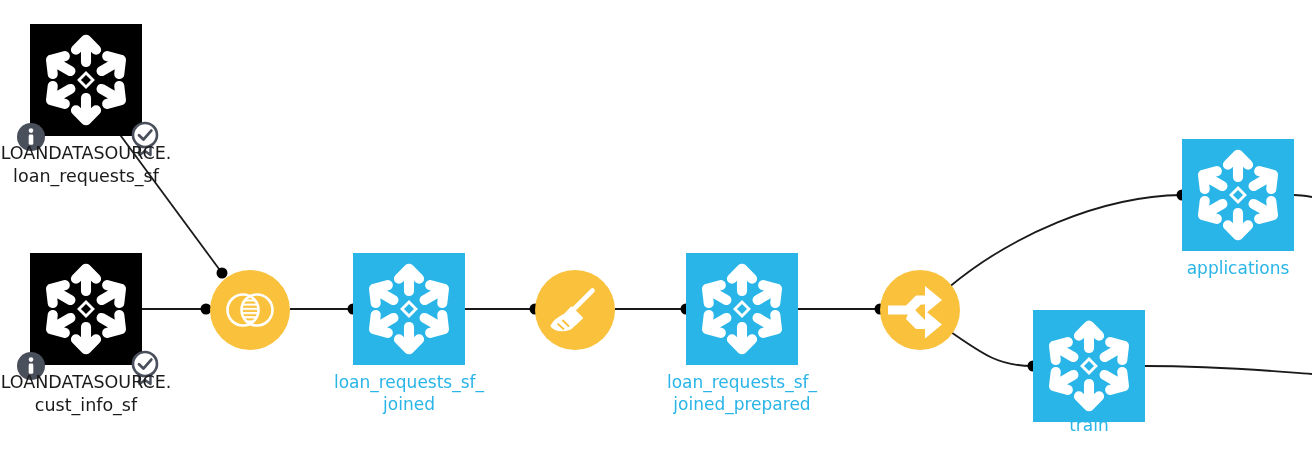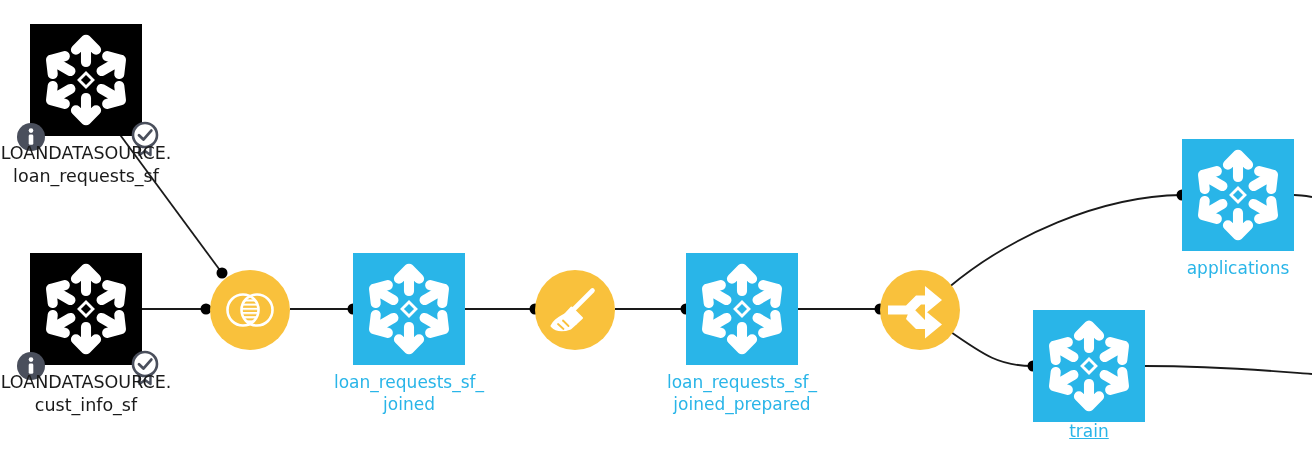--- a/index.html
+++ b/index.html
@@ -285,16 +285,16 @@
           <path d="M50 86 v-20 M50 86 l-9 -9 M50 86 l9 -9" stroke="#ffffff" stroke-width="9" stroke-linecap="round" fill="none"></path>
           <path d="M18.8 32 l17.3 10 M18.8 32 l1.5 12.7 M18.8 32 l12.3 -3.3" stroke="#ffffff" stroke-width="9" stroke-linecap="round" fill="none"></path>
           <path d="M81.2 68 l-17.3 -10 M81.2 68 l-1.5 -12.7 M81.2 68 l-12.3 3.3" stroke="#ffffff" stroke-width="9" stroke-linecap="round" fill="none"></path>
           <path d="M18.8 68 l17.3 -10 M18.8 68 l12.3 3.3 M18.8 68 l1.5 -12.7" stroke="#ffffff" stroke-width="9" stroke-linecap="round" fill="none"></path>
           <path d="M81.2 32 l-17.3 10 M81.2 32 l-12.3 -3.3 M81.2 32 l-1.5 12.7" stroke="#ffffff" stroke-width="9" stroke-linecap="round" fill="none"></path>
           <path d="M50 42 L58 50 L50 58 L42 50 Z" fill="#ffffff"></path>
           <path d="M50 45.5 L54.5 50 L50 54.5 L45.5 50 Z" fill="#29b5e8"></path>
         </g>
       </svg>
     </div>
-    <div class="node-label label-derived" style="left:-44px; top:110px; width:200px;text-decoration:underline;">train</div>
+    <div class="node-label label-derived" style="left:-44px; top:104px; width:200px;">train</div>
   </div>
 
 </div>
 
 </body></html>

